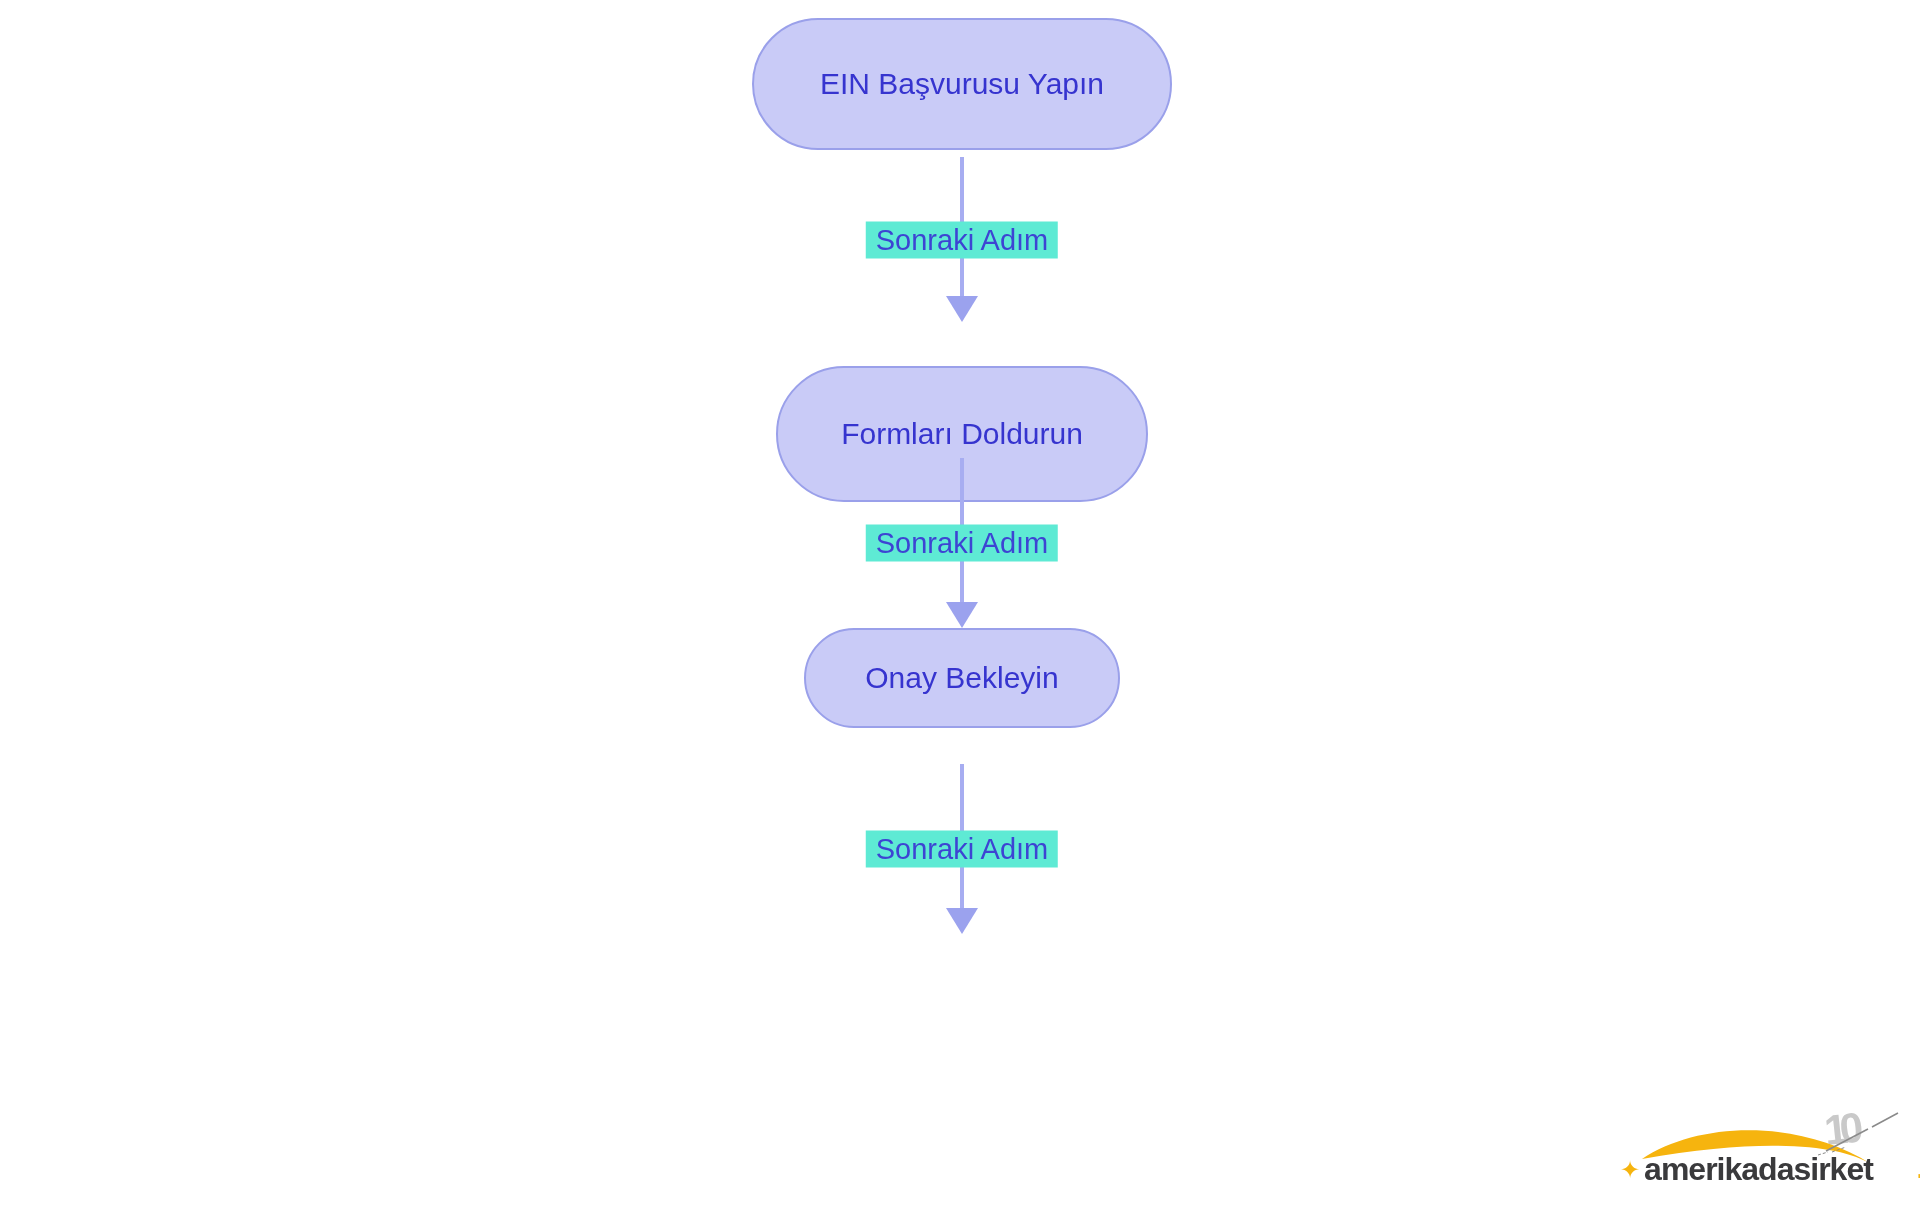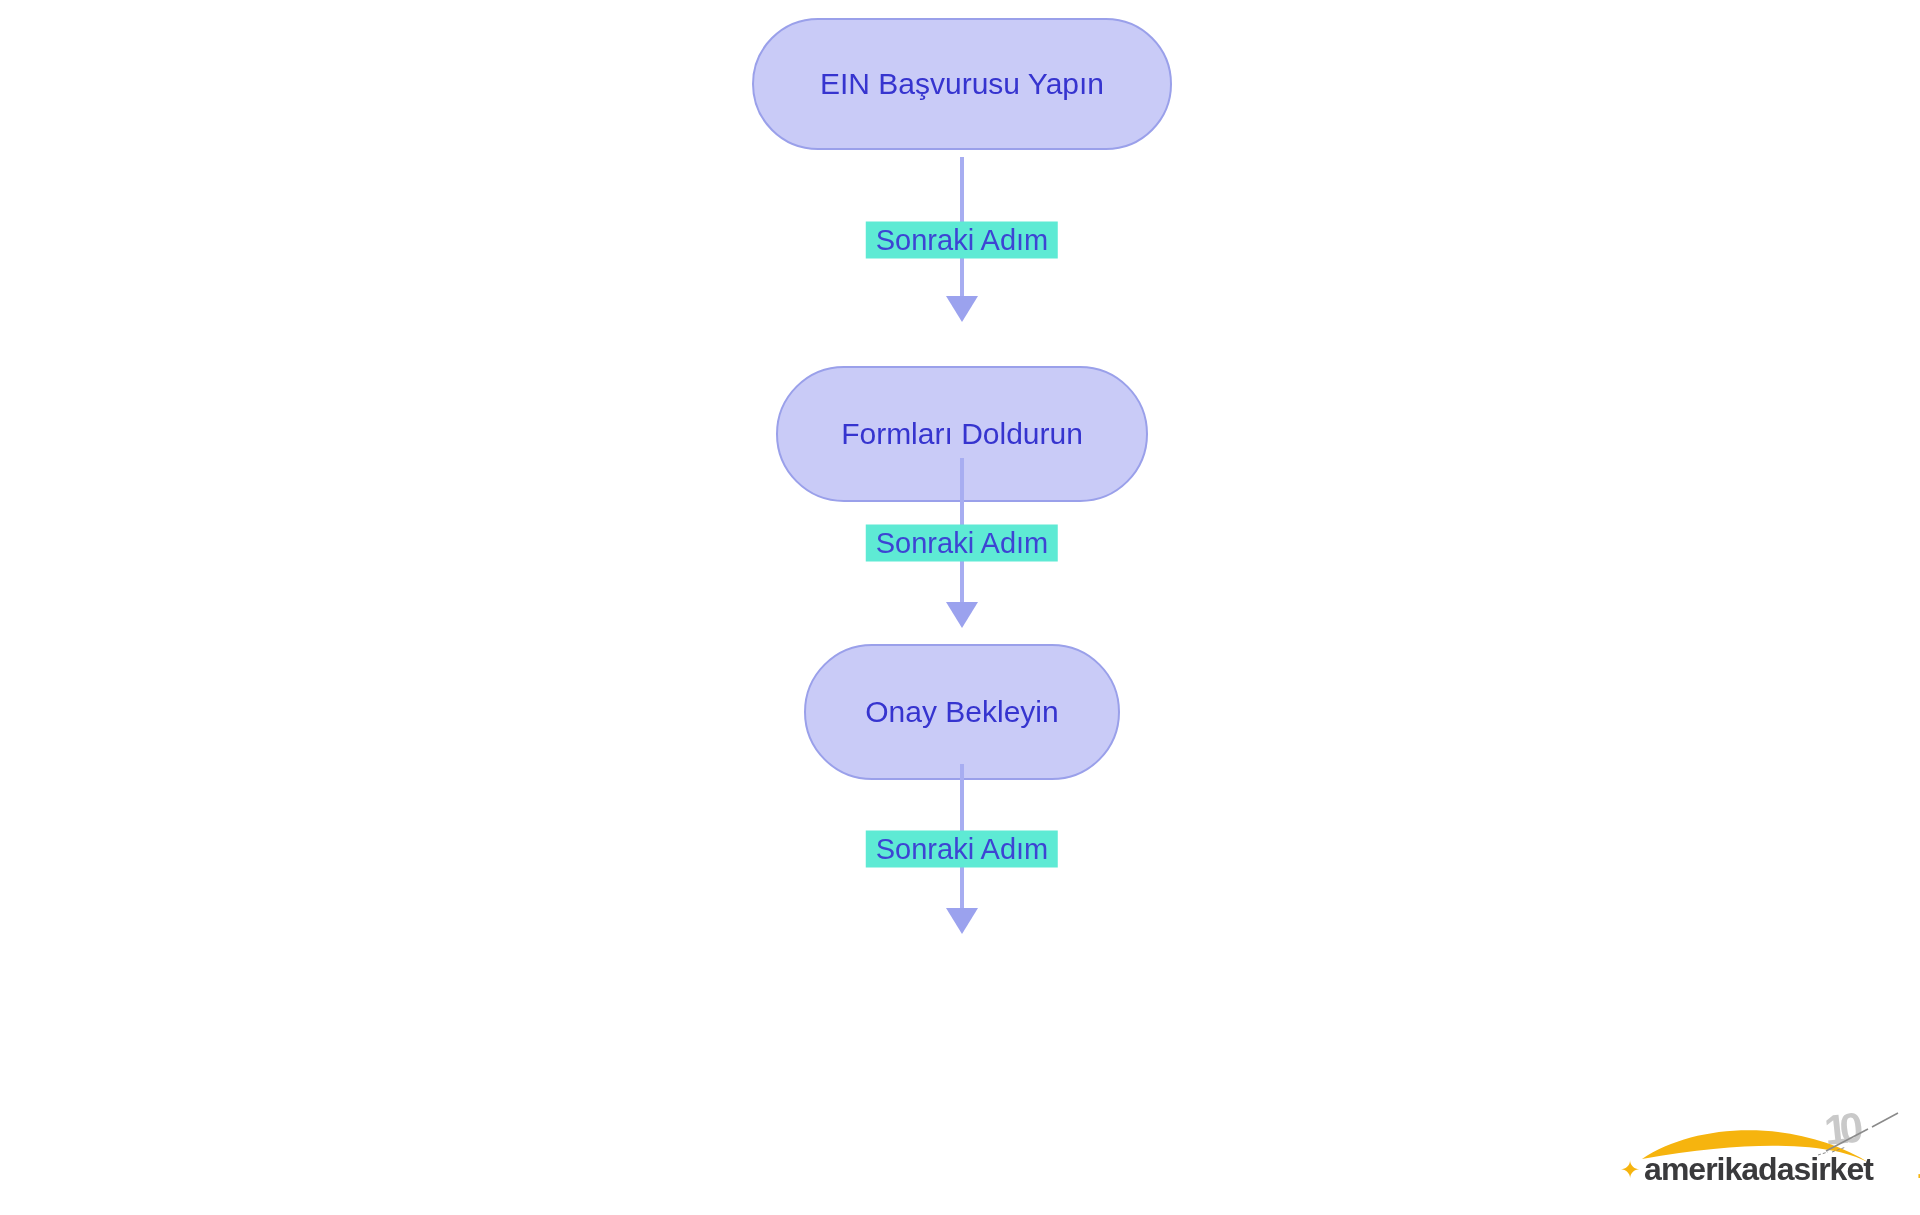--- a/index.html
+++ b/index.html
@@ -24,21 +24,21 @@
     background:var(--node-fill);
     border:2.5px solid var(--node-border);
     border-radius:72px;
     display:flex;align-items:center;justify-content:center;
     color:var(--node-text);
     font-size:30px;
     white-space:nowrap;
   }
   .node-1{left:752px;top:18px;width:420px;height:132px;}
   .node-2{left:776px;top:322px;width:372px;height:136px;margin-top:44px;}
-  .node-3{left:804px;top:628px;width:316px;height:136px;margin-top:16px;}
+  .node-3{left:804px;top:628px;width:316px;height:100px;}
   .node-4{left:722px;top:934px;width:480px;height:138px;}
 
   .edge{position:absolute;left:852px;width:220px;}
   .edge-1{top:157px;height:165px;}
   .edge-2{top:458px;height:170px;}
   .edge-3{top:764px;height:170px;}
   .edge-line{
     position:absolute;top:0;bottom:18px;left:50%;margin-left:-2px;width:4px;
     background:var(--edge-line);
   }

